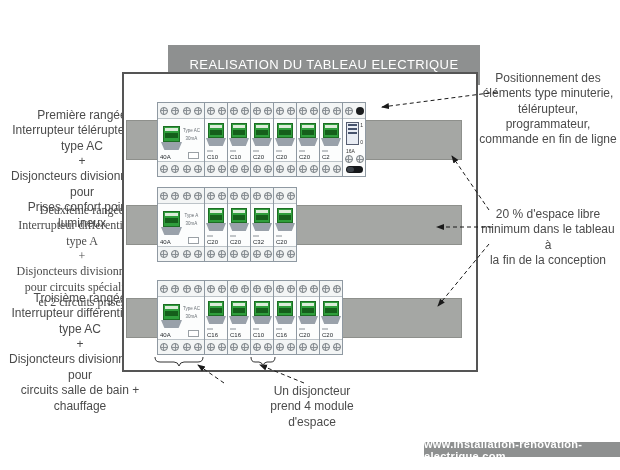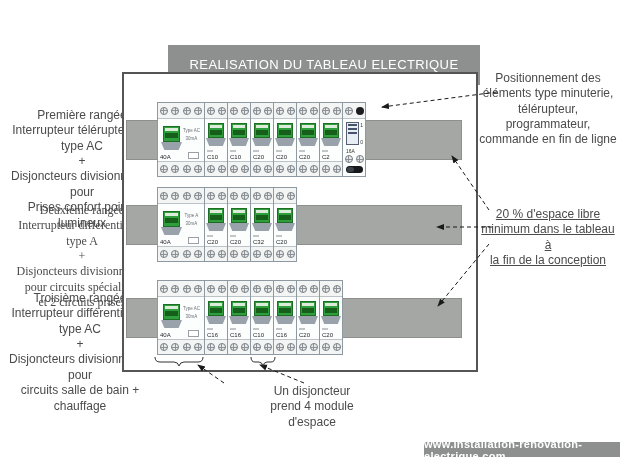--- a/index.html
+++ b/index.html
@@ -58,21 +58,21 @@
   .sp-rating{position:absolute;left:3px;top:45px;font-size:5px;color:#333;}
   .sp-screws{position:absolute;left:0;right:0;bottom:13px;display:flex;justify-content:space-around;}
   .pill{position:absolute;left:3px;bottom:3px;width:17px;height:7px;background:#16181b;border-radius:4px;}
   .pill::before{content:"";position:absolute;left:1px;top:1px;width:7px;height:5px;background:#3d434a;border-radius:3px;}
   
   .note{position:absolute;font-size:12px;line-height:1.28;text-align:center;white-space:pre-line;color:#4b4b4b;}
   #lnote0{left:8px;top:108px;width:148px;}
   #lnote1{left:8px;top:203px;width:148px;font-family:Liberation Serif, serif;}
   #lnote2{left:2px;top:291px;width:156px;}
   #rnote0{left:478px;top:71px;width:140px;}
-  #rnote1{left:478px;top:207px;width:140px;text-decoration:underline;}
+  #rnote1{left:478px;top:207px;width:140px;}
   #bnote0{left:175px;top:384px;width:95px;}
   #bnote1{left:268px;top:384px;width:88px;}
   .overlay{position:absolute;left:0;top:0;width:620px;height:470px;pointer-events:none;}
 </style>
 </head>
 <body>
 
 <div class="stage" style="--bar: #8e9090; --rail: #a5a7a4; --green: #2f9e3c;">
 
   <div class="title-bar">

